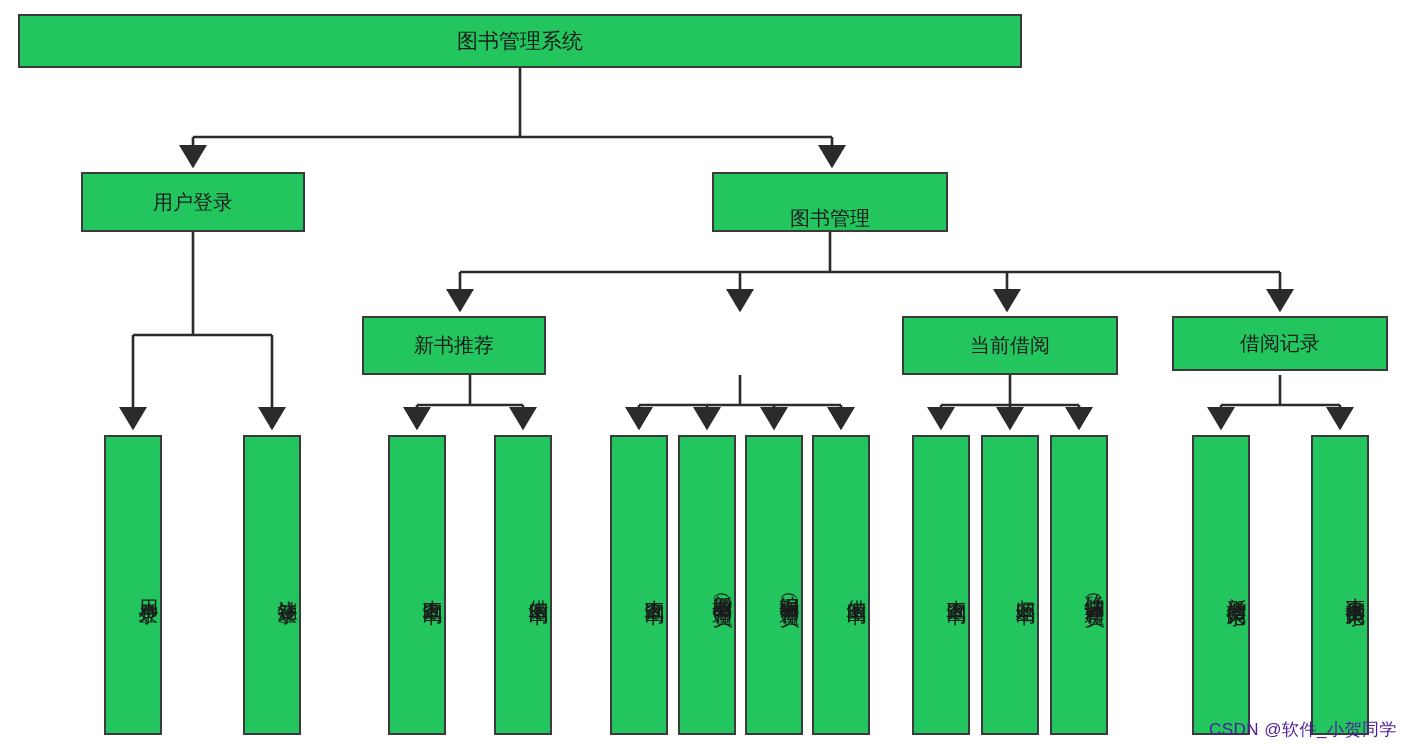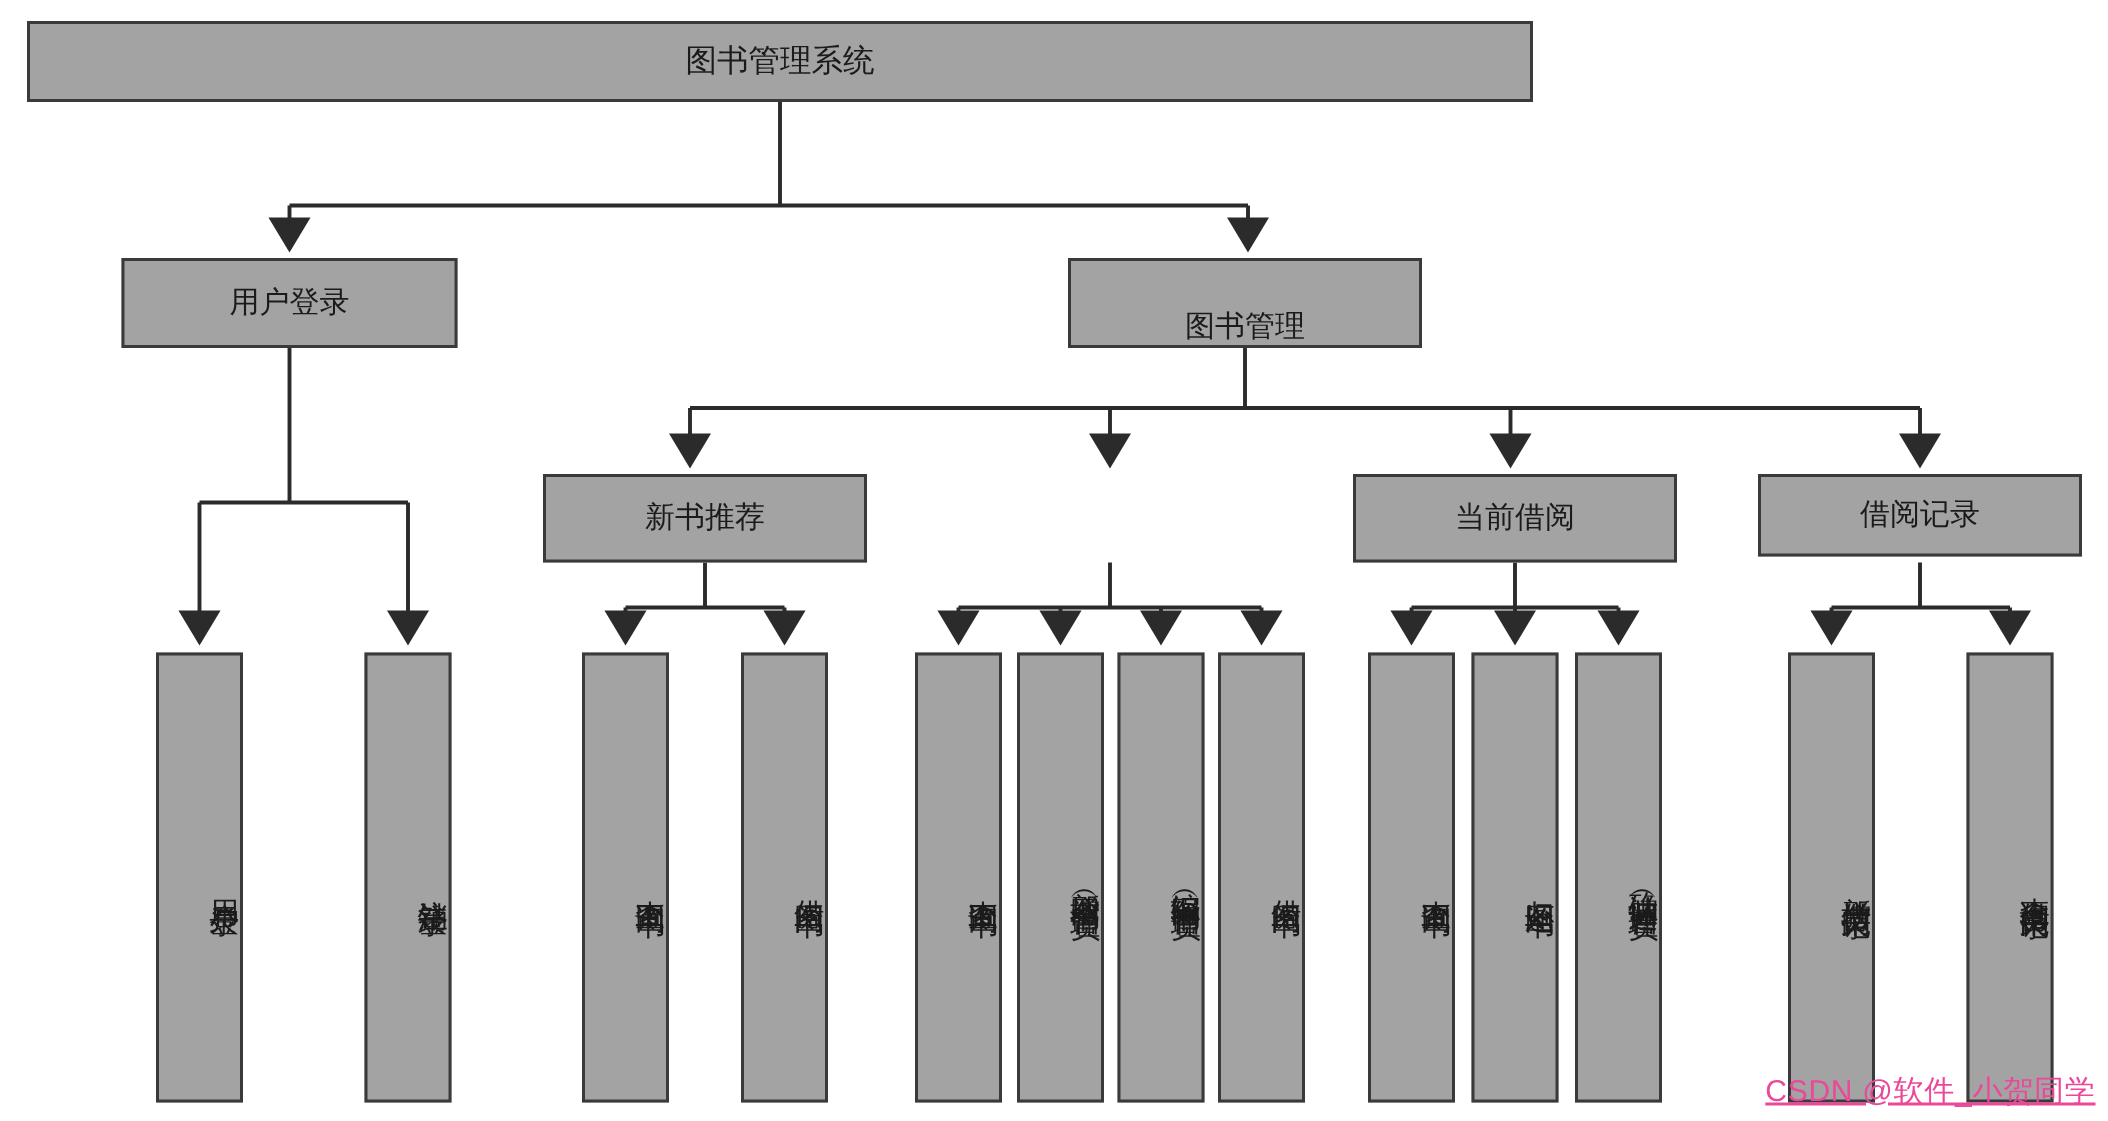--- a/index.html
+++ b/index.html
@@ -21,21 +21,21 @@
     position: absolute;
     left: 0;
     top: 0;
     width: 1405px;
     height: 747px;
     pointer-events: none;
   }
   .node {
     position: absolute;
     box-sizing: border-box;
-    background: #a3a3a3;
+    background: #22c55e;
     border: 2px solid #3a3a3a;
     display: flex;
     align-items: center;
     justify-content: center;
     color: #1b1b1b;
     line-height: 1.15;
     text-align: center;
   }
   .node.root {
     font-size: 21px;
@@ -58,25 +58,24 @@
   .node.leaf .vlabel {
     writing-mode: vertical-rl;
     text-orientation: upright;
     white-space: normal;
     display: block;
   }
   .watermark {
     position: absolute;
     right: 8px;
     bottom: 6px;
-    font-size: 20px;
-    color: #ec4899;
+    font-size: 17px;
+    color: #4c1d95;
     letter-spacing: 0.5px;
     white-space: nowrap;
-    text-decoration: underline;
   }
 </style>
 </head>
 <body>
 
 <div id="canvas">
 
   <svg class="connectors" viewBox="0 0 1405 747" xmlns="http://www.w3.org/2000/svg">
     <defs>
       <marker id="arrow" viewBox="0 0 10 12" refX="9" refY="6" markerWidth="9" markerHeight="11" orient="auto-start-reverse">
@@ -131,21 +130,21 @@
     <span>图书管理系统</span>
   </div>
 
   <div class="node level2" style="left:81px; top:172px; width:224px; height:60px;">
     <span>用户登录</span>
   </div>
   <div class="node level2" style="left:712px; top:172px; width:236px; height:60px;align-items:flex-end;">
     <span>图书管理</span>
   </div>
 
-  <div class="node level3" style="left:362px; top:316px; width:216px; height:59px;">
+  <div class="node level3" style="left:362px; top:316px; width:184px; height:59px;">
     <span>新书推荐</span>
   </div>
   <div class="node level3" style="left:902px; top:316px; width:216px; height:59px;">
     <span>当前借阅</span>
   </div>
   <div class="node level3" style="left:1172px; top:316px; width:216px; height:55px;">
     <span>借阅记录</span>
   </div>
 
   <div class="node leaf" style="left:104px; top:435px; width:58px; height:300px;">

